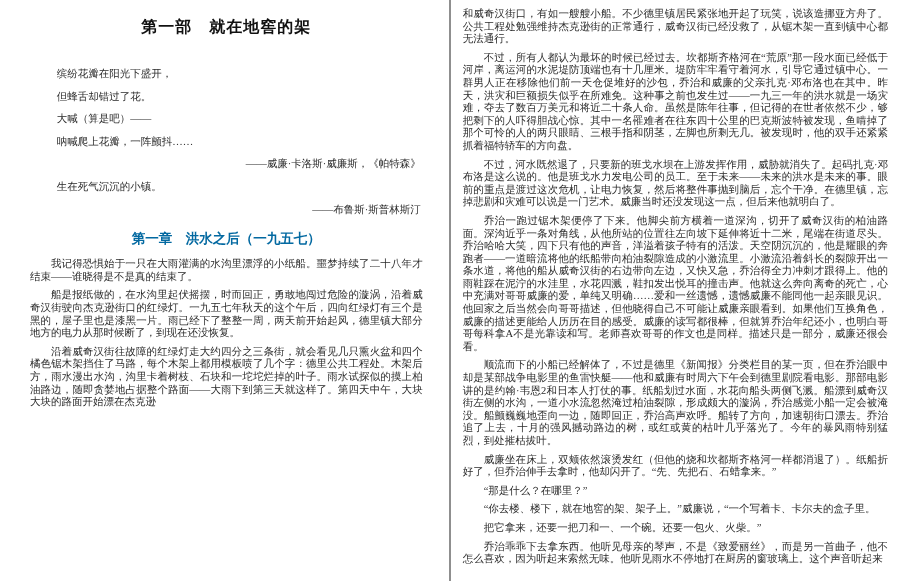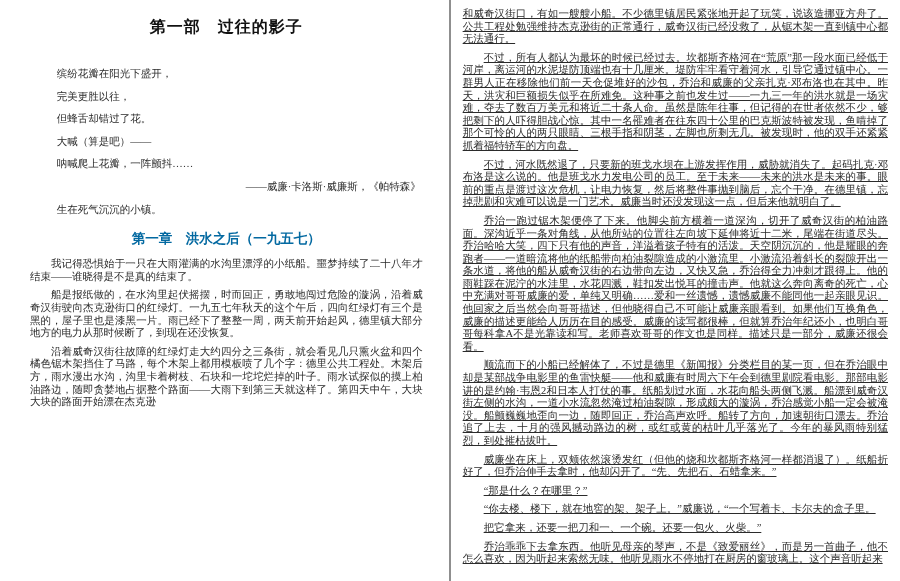--- a/index.html
+++ b/index.html
@@ -17,21 +17,21 @@
   }
   .page {
     box-sizing: border-box;
     height: 581px;
     overflow: hidden;
     font-size: 10.5px;
     line-height: 12.6px;
     text-align: justify;
   }
   .page-left  { width: 450px; padding: 8px 12px 4px 30px; }
-  .page-right { width: 482px; padding: 8px 12px 0 28px; text-decoration: underline; }
+  .page-right { width: 482px; padding: 8px 12px 0 28px; }
   .divider {
     position: absolute;
     left: 449px; top: 0;
     width: 2px; height: 581px;
     background: #8f8f8f;
   }
   .part-title {
     font-size: 16px;
     font-weight: bold;
     text-align: center;
@@ -63,38 +63,38 @@
   }
   .para.no-indent { text-indent: 0; }
   .page-right .body-start { margin-top: 0; }
 </style>
 </head>
 <body>
 
 <div class="spread">
 
   <div class="page page-left">
-    <div class="part-title">第一部　过往的影子</div>
+    <div class="part-title">第一部　就在地窖的架</div>
 
     <div class="epigraph">
       <div>
           <div class="poem-line">缤纷花瓣在阳光下盛开，</div>
-          <div class="poem-line">完美更胜以往，</div>
           <div class="poem-line">但蜂舌却错过了花。</div>
           <div class="poem-line">大喊（算是吧）——</div>
           <div class="poem-line">呐喊爬上花瓣，一阵颤抖……</div>
         </div>
     </div>
 
     <div class="attribution">——威廉·卡洛斯·威廉斯，《帕特森》</div>
 
     <div class="epigraph">
       <div class="poem-line">生在死气沉沉的小镇。</div>
     </div>
 
+    <div class="attribution">——布鲁斯·斯普林斯汀</div>
 
     <div class="chapter-title">第一章　洪水之后（一九五七）</div>
 
     <div>
         <p class="para">我记得恐惧始于一只在大雨灌满的水沟里漂浮的小纸船。噩梦持续了二十八年才结束——谁晓得是不是真的结束了。</p>
         <p class="para">船是报纸做的，在水沟里起伏摇摆，时而回正，勇敢地闯过危险的漩涡，沿着威奇汉街驶向杰克逊街口的红绿灯。一九五七年秋天的这个午后，四向红绿灯有三个是黑的，屋子里也是漆黑一片。雨已经下了整整一周，两天前开始起风，德里镇大部分地方的电力从那时候断了，到现在还没恢复。</p>
         <p class="para">沿着威奇汉街往故障的红绿灯走大约四分之三条街，就会看见几只熏火盆和四个橘色锯木架挡住了马路，每个木架上都用模板喷了几个字：德里公共工程处。木架后方，雨水漫出水沟，沟里卡着树枝、石块和一坨坨烂掉的叶子。雨水试探似的摸上柏油路边，随即贪婪地占据整个路面——大雨下到第三天就这样了。第四天中午，大块大块的路面开始漂在杰克逊</p>
       </div>
   </div>
 

